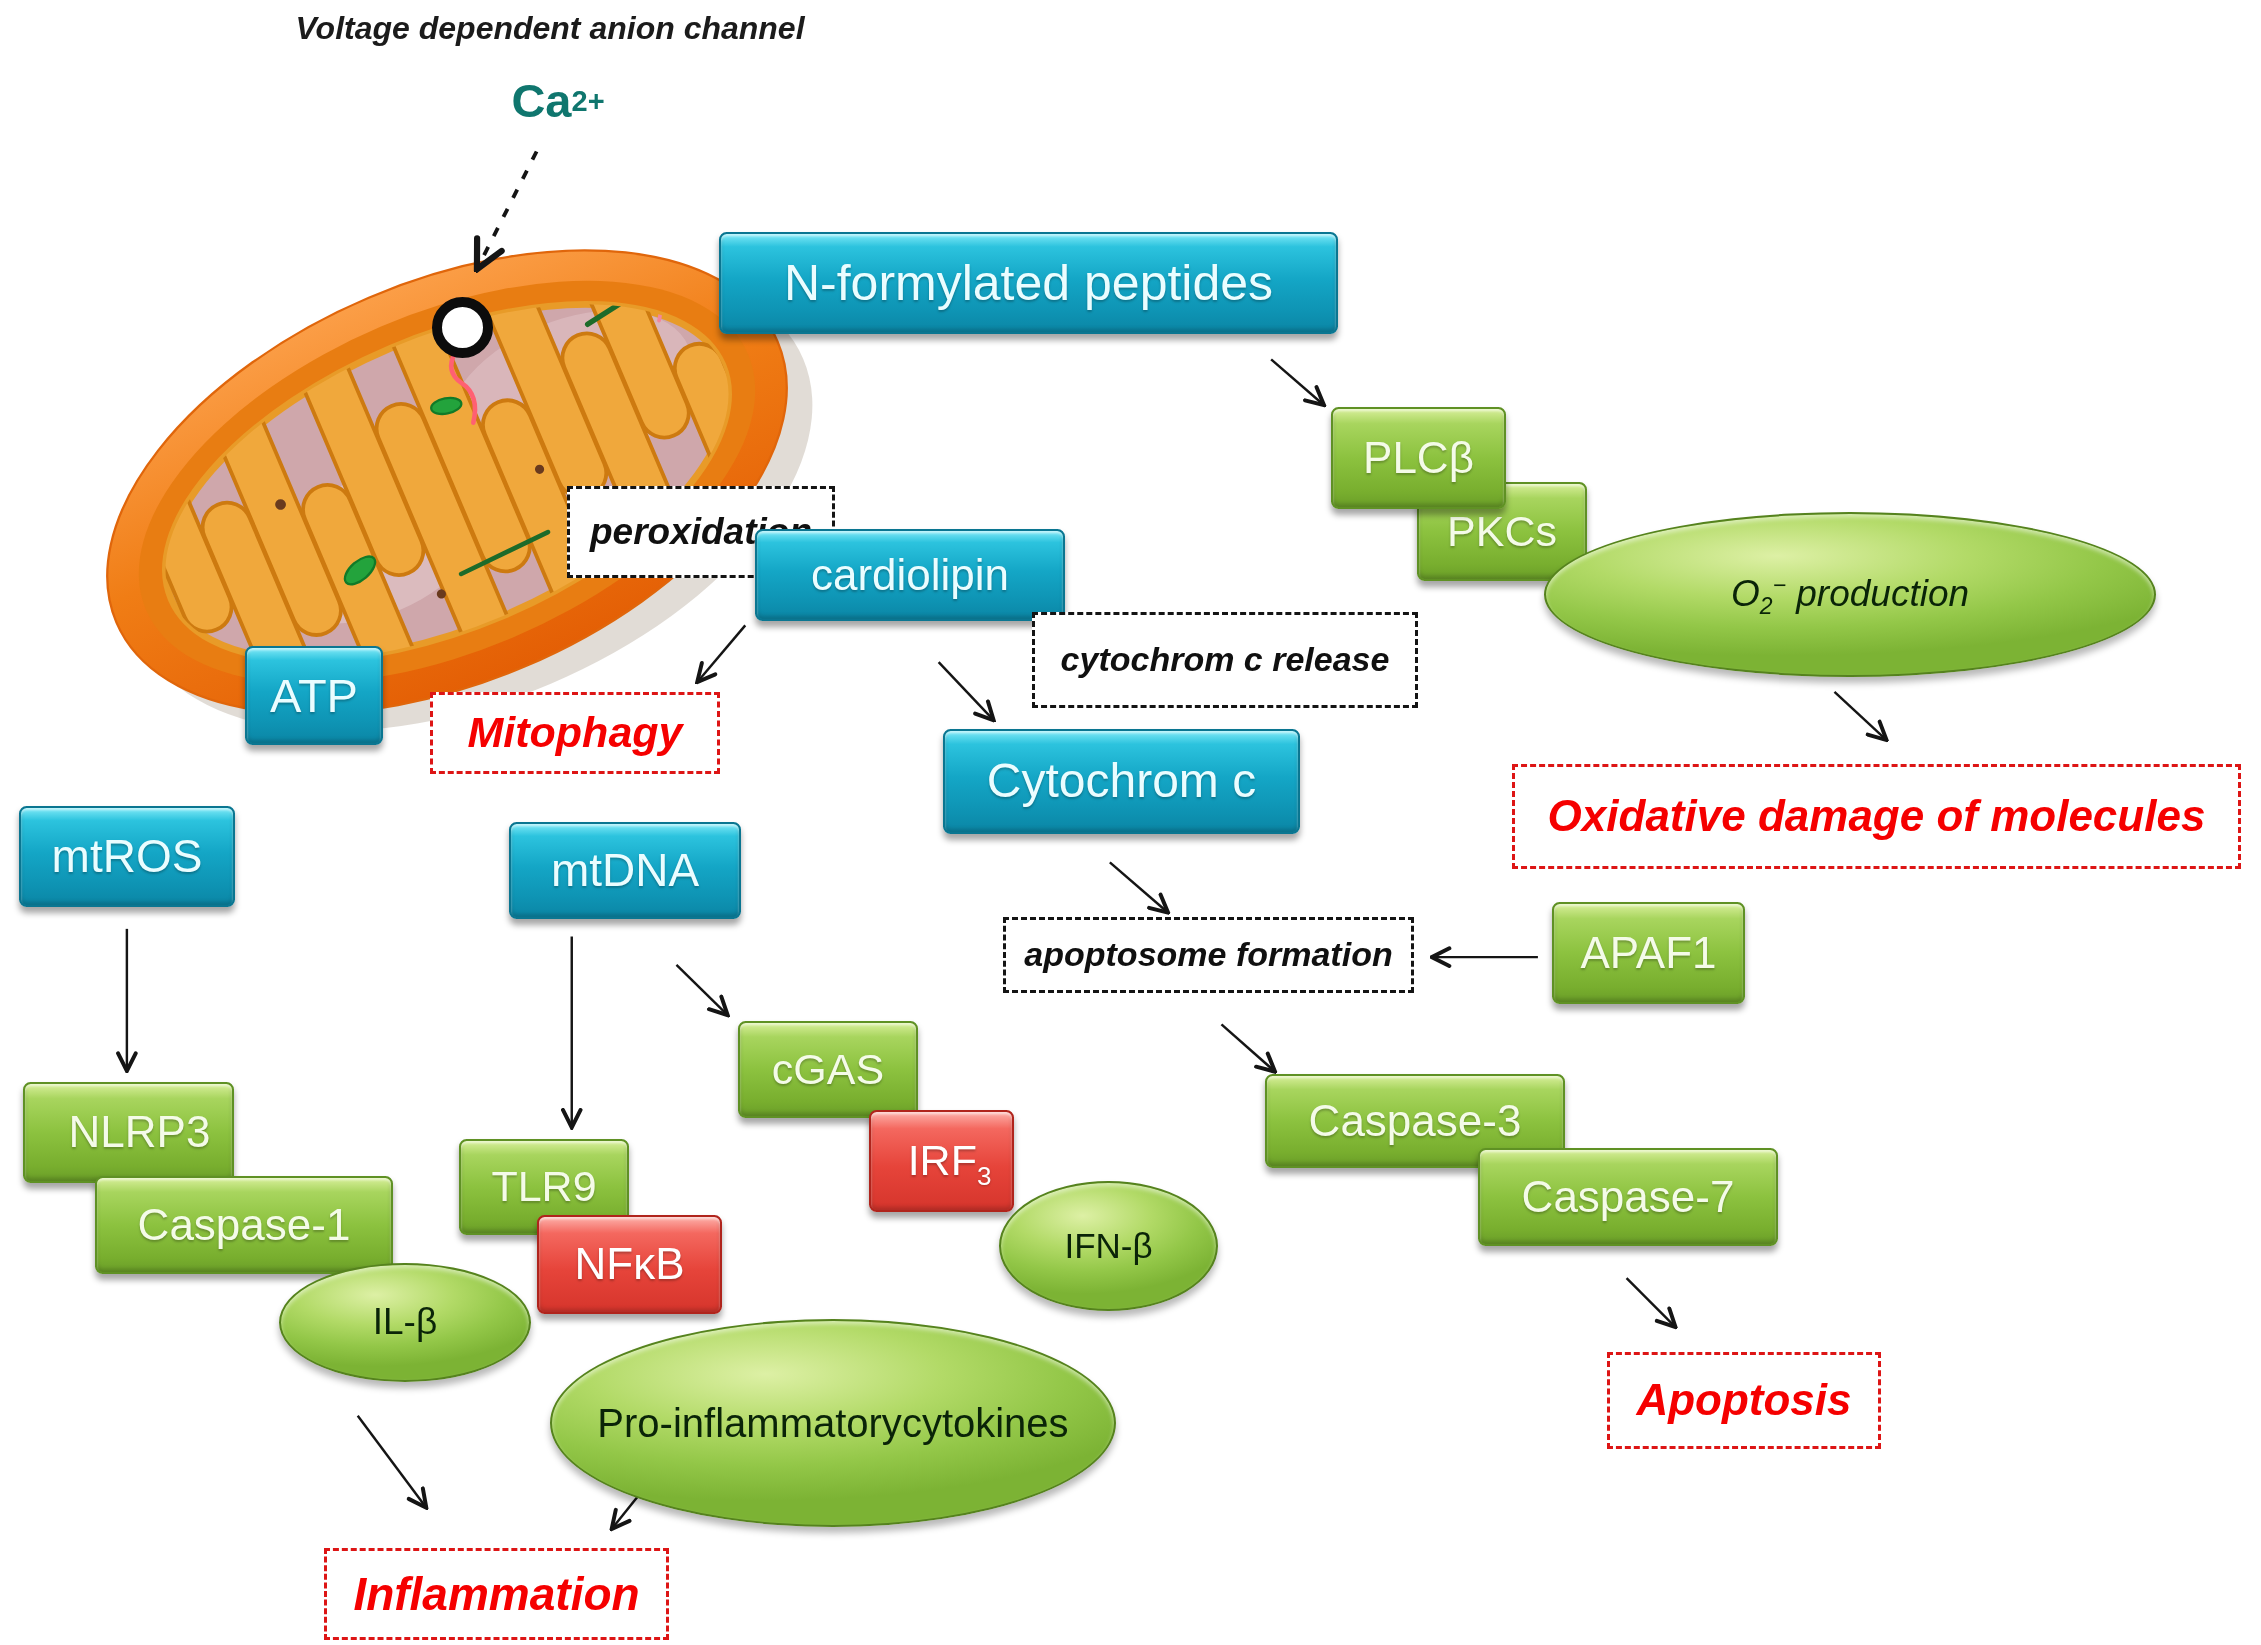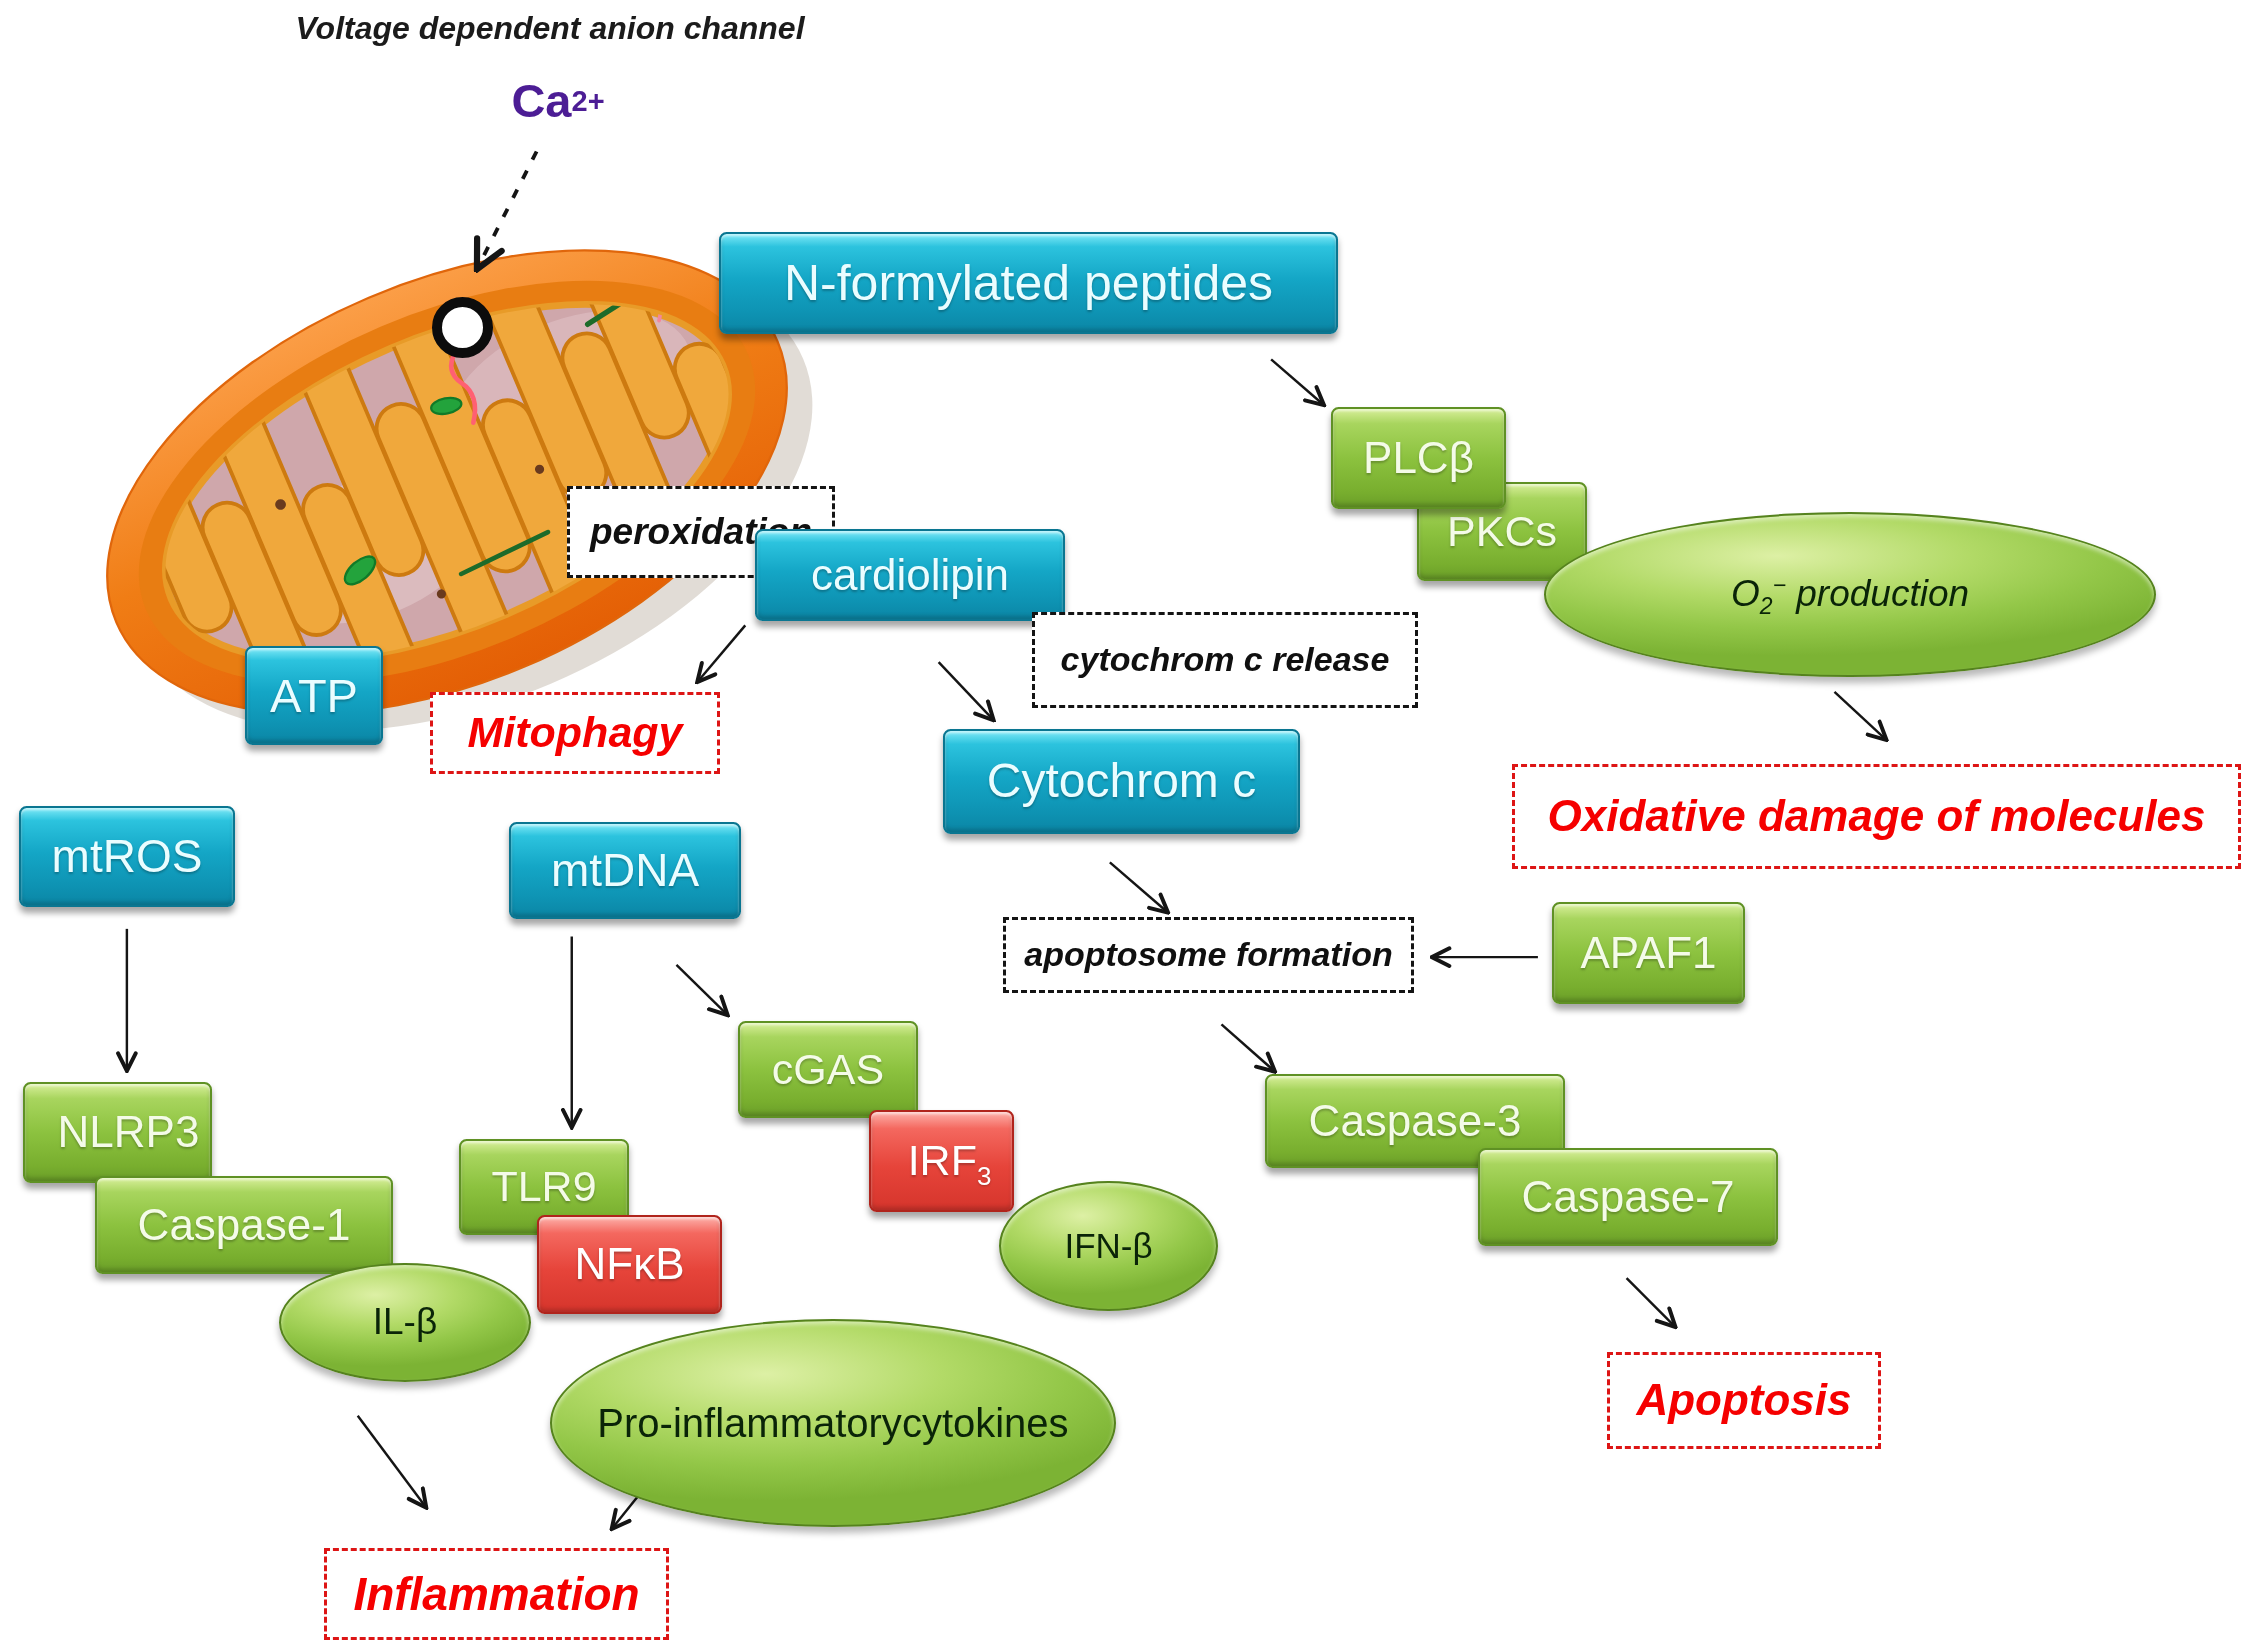--- a/index.html
+++ b/index.html
@@ -17,21 +17,21 @@
   .red{background:linear-gradient(180deg,#fdb0aa 0%,#f4685f 17%,#e6443a 56%,#d6352c 100%);
        border:2.3px solid #b0241c;color:#ffffff;}
   .gellipse{border-radius:50%;color:#0a2408;
         background:radial-gradient(ellipse 75% 62% at 38% 26%,#ddf0a5 0%,#b2da67 42%,#93c748 72%,#7cb334 100%);
         border:2.3px solid #55821e;box-shadow:0 6.1px 7.6px rgba(0,0,0,0.28), inset 0 3.1px 4.6px rgba(255,255,255,0.5);
         text-shadow:none;}
   
   .dashk{border:3.8px dashed #141414;background:#ffffff;color:#101010;font-style:italic;font-weight:bold;}
   .dashr{border:3.8px dashed #dd1515;background:#ffffff;color:#f50000;font-style:italic;font-weight:bold;}
   .titletext{font-style:italic;font-weight:600;color:#1b1b1b;}
-  .ca{font-weight:bold;color:#4c1d95;}
+  .ca{font-weight:bold;color:#0f766e;}
   sup,sub{line-height:0;}
   .vdac{position:absolute;width:41px;height:41px;border:10px solid #0c0c0c;border-radius:50%;background:#ffffff;}
   svg{display:block;}
   .overlay{position:absolute;left:0;top:0;}
 </style>
 </head>
 <body>
 
 <div class="stage">
 
@@ -134,21 +134,21 @@
   <div class="abs dashr" style="left:430px;top:692px;width:290px;height:82px;font-size:43px;">Mitophagy</div>
   <div class="abs dashr" style="left:1607px;top:1352px;width:274px;height:97px;font-size:44px;">Apoptosis</div>
   <div class="abs dashr" style="left:324px;top:1548px;width:345px;height:92px;font-size:46px;">Inflammation</div>
 
   <div class="abs node blue" style="left:943px;top:729px;width:357px;height:105px;font-size:48px;">Cytochrom c</div>
   <div class="abs node blue" style="left:19px;top:806px;width:216px;height:101px;font-size:46px;">mtROS</div>
   <div class="abs node blue" style="left:509px;top:822px;width:232px;height:97px;font-size:46px;">mtDNA</div>
   <div class="abs dashk" style="left:1003px;top:917px;width:411px;height:76px;font-size:34px;">apoptosome formation</div>
   <div class="abs node green" style="left:1552px;top:902px;width:193px;height:102px;font-size:44px;">APAF1</div>
 
-  <div class="abs node green" style="left:23px;top:1082px;width:189px;height:101px;font-size:44px;padding-left:22px;">NLRP3</div>
+  <div class="abs node green" style="left:23px;top:1082px;width:211px;height:101px;font-size:44px;padding-left:22px;">NLRP3</div>
   <div class="abs node green" style="left:95px;top:1176px;width:298px;height:98px;font-size:44px;">Caspase-1</div>
   <div class="abs gellipse" style="left:279px;top:1263px;width:252px;height:119px;font-size:37px;">IL-β</div>
 
   <div class="abs node green" style="left:459px;top:1139px;width:170px;height:96px;font-size:43px;">TLR9</div>
   <div class="abs node red" style="left:537px;top:1215px;width:185px;height:99px;font-size:44px;">NFκB</div>
 
   <div class="abs node green" style="left:738px;top:1021px;width:180px;height:97px;font-size:43px;">cGAS</div>
   <div class="abs node red" style="left:869px;top:1110px;width:145px;height:102px;font-size:43px;padding-left:16px;">
     <span><span>IRF</span><sub style="font-size:26px;">3</sub></span>
   </div>

